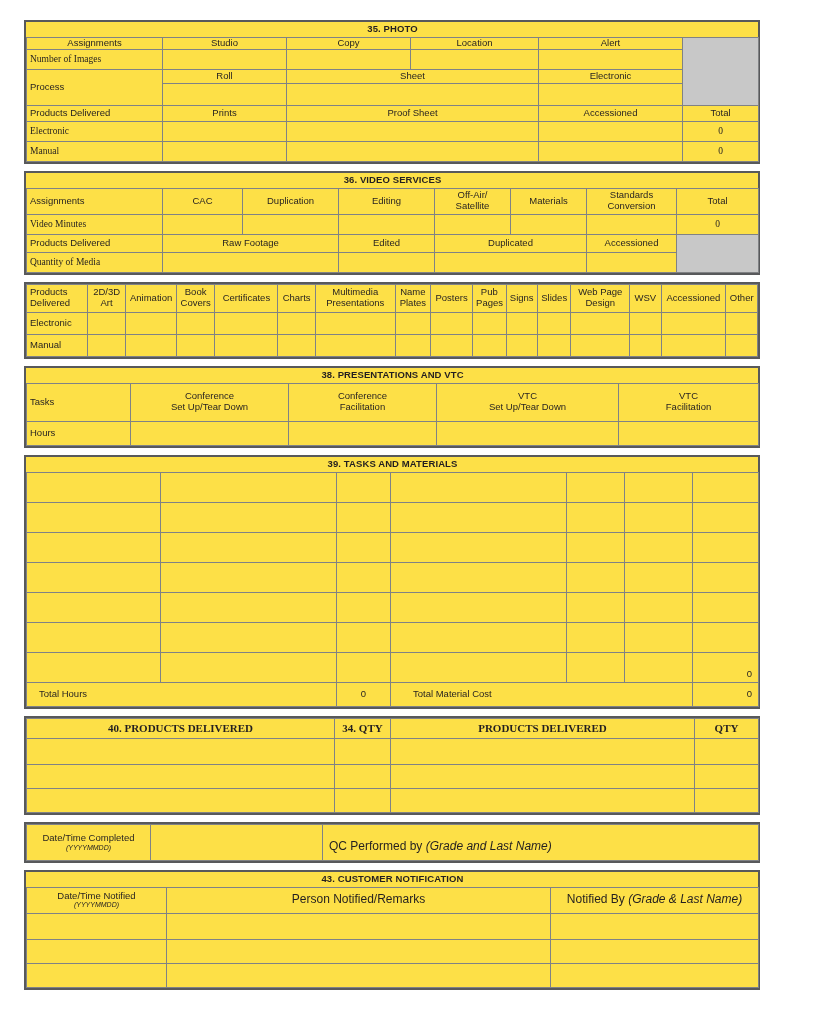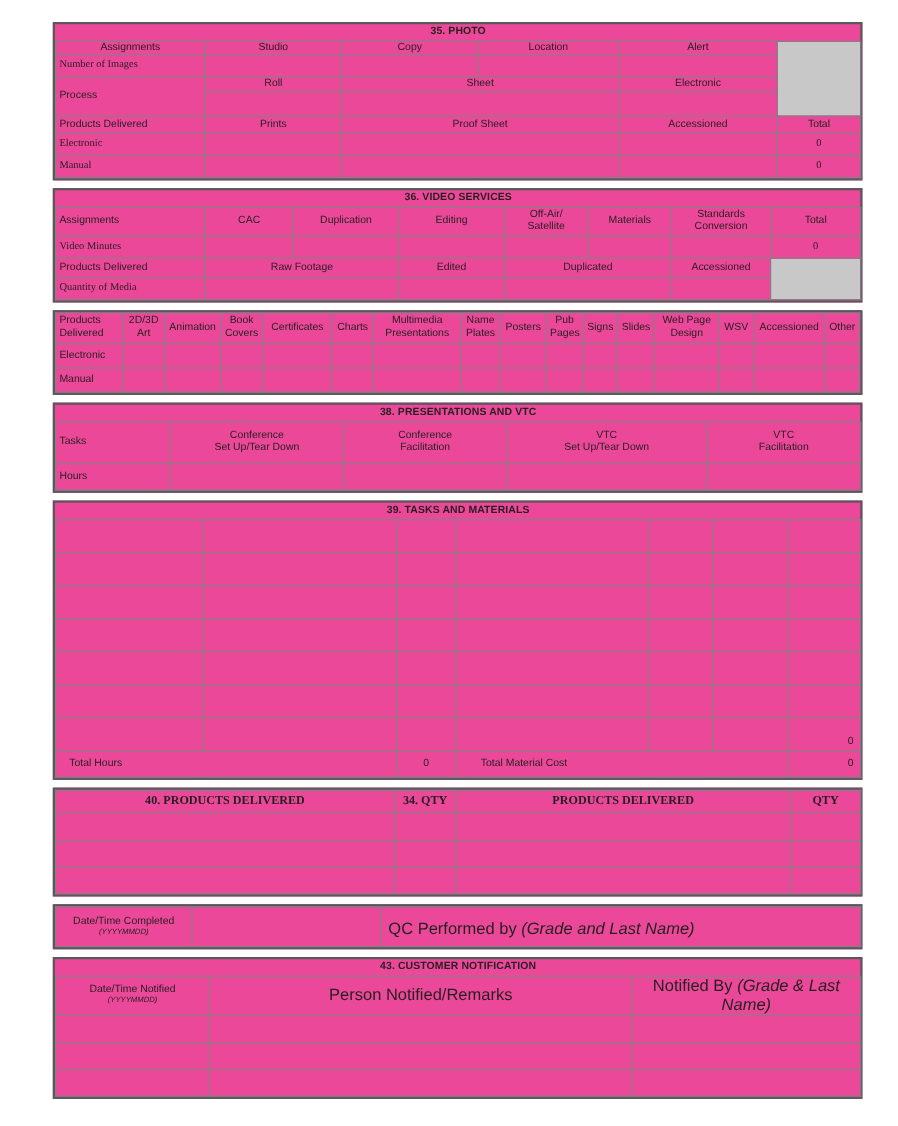--- a/index.html
+++ b/index.html
@@ -21,22 +21,21 @@
     box-sizing: border-box;
     padding: 20px 56px 0 24px;
   }
 
   
   .block {
     border: 2px solid #58595b;
     box-sizing: border-box;
     width: 736px;
     margin-bottom: 7px;
-    background: #ec4899;
-    margin-left: 24px;
+    background: #fde047;
   }
   table.grid {
     border-collapse: collapse;
     width: 100%;
     table-layout: fixed;
   }
   table.grid td {
     border: 1px solid #808285;
     box-sizing: border-box;
     padding: 0 3px;
@@ -54,21 +53,21 @@
     letter-spacing: .1px;
     padding: 2px 0 2px 0 !important;
     border-left: 0 !important;
     border-right: 0 !important;
     border-top: 0 !important;
   }
   .ctr { text-align: center; }
   .lft { text-align: left; }
   .rgt { text-align: right; padding-right: 6px !important; }
   .big { font-size: 11px; }
-  .med { font-size: 15px; }
+  .med { font-size: 12px; }
   .sm  { font-size: 8.5px; }
   .xs  { font-size: 7px; }
   .ital { font-style: italic; }
   .bold { font-weight: bold; }
   .gray { background: #c8c8c8; }
   .nb-b { border-bottom: 0 !important; }
 
   .two-line { line-height: 1.1; }
 
   

